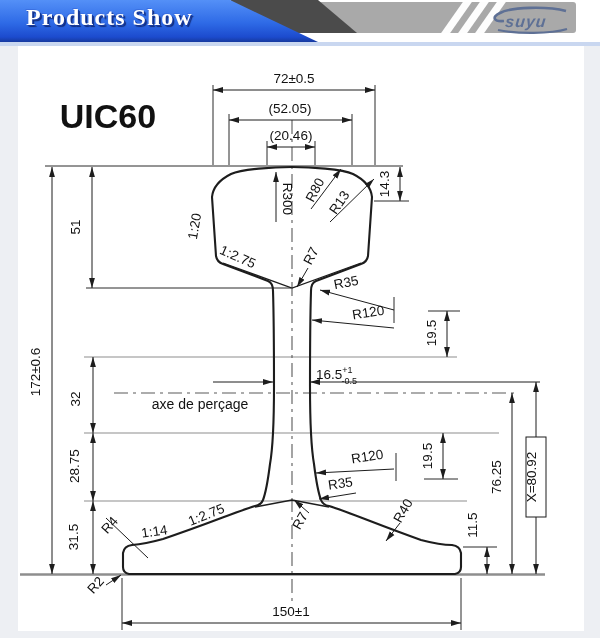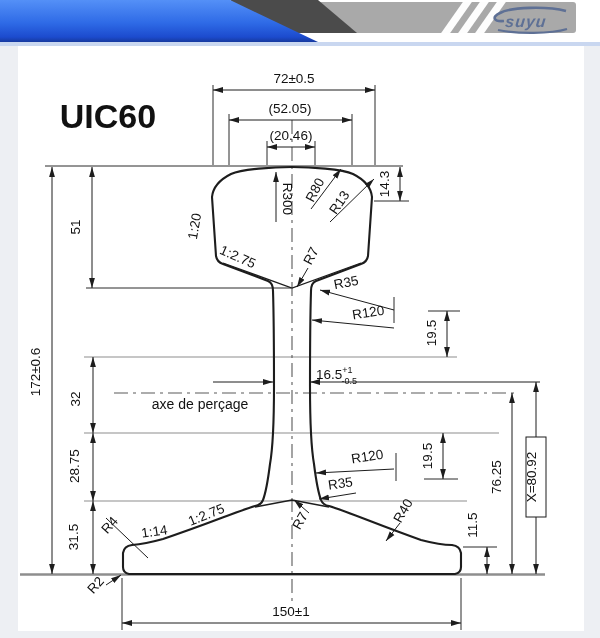--- a/index.html
+++ b/index.html
@@ -27,20 +27,21 @@
 
 <div class="page">
 
   <div class="header">
     <div class="graybar"></div>
     <div class="stripe" style="left:452px"></div>
     <div class="stripe" style="left:469px"></div>
     <div class="stripe" style="left:486px"></div>
     <div class="darkshape"></div>
     <div class="blueshape"></div>
+    <span class="htitle">Products Show</span>
     <svg class="logo-svg" width="84" height="30" viewBox="0 0 84 30">
       <path d="M77,5 C58,0 22,1 11,7 C2,11 5,16 15,15" fill="none" stroke="#5e7095" stroke-width="2.6"></path>
       <path d="M9,24 C28,28 62,28 78,23" fill="none" stroke="#5e7095" stroke-width="2.2"></path>
       <text x="18" y="21" font-family="Liberation Sans, sans-serif" font-size="16" font-style="italic" font-weight="bold" fill="#5e7095" letter-spacing="1" transform="skewX(-6)">suyu</text>
     </svg>
   </div>
   <div class="hsep"></div>
 
   <div class="paper"></div>
 

